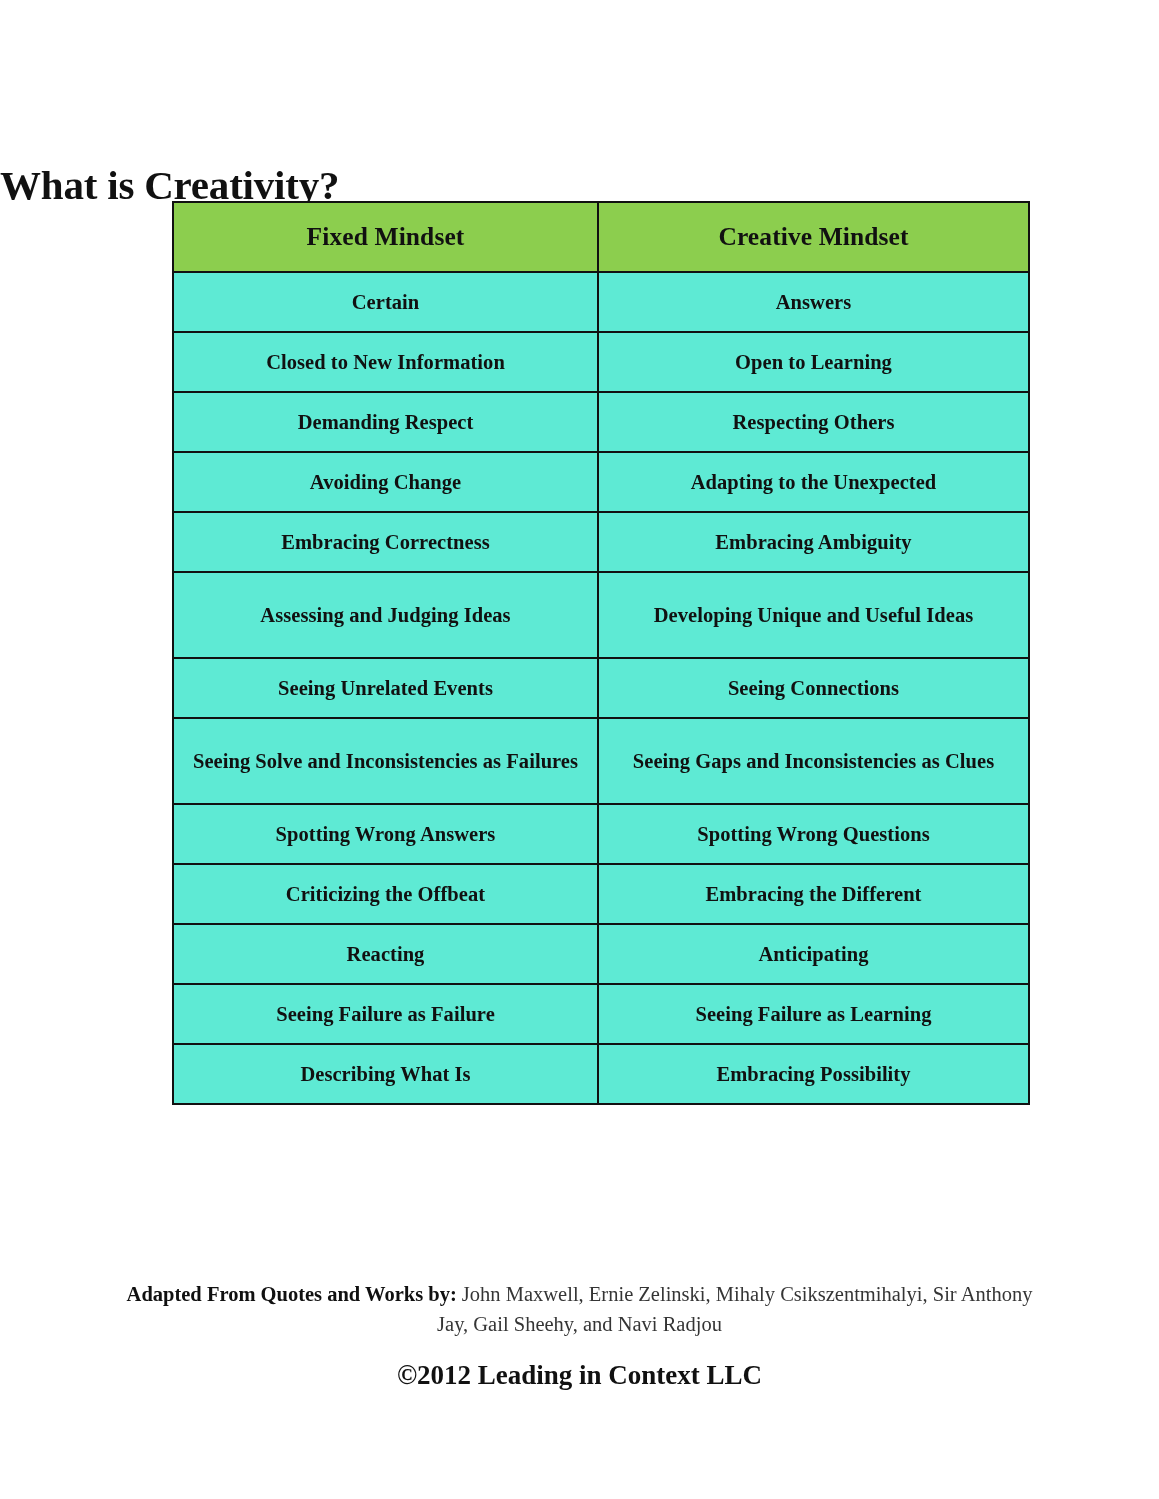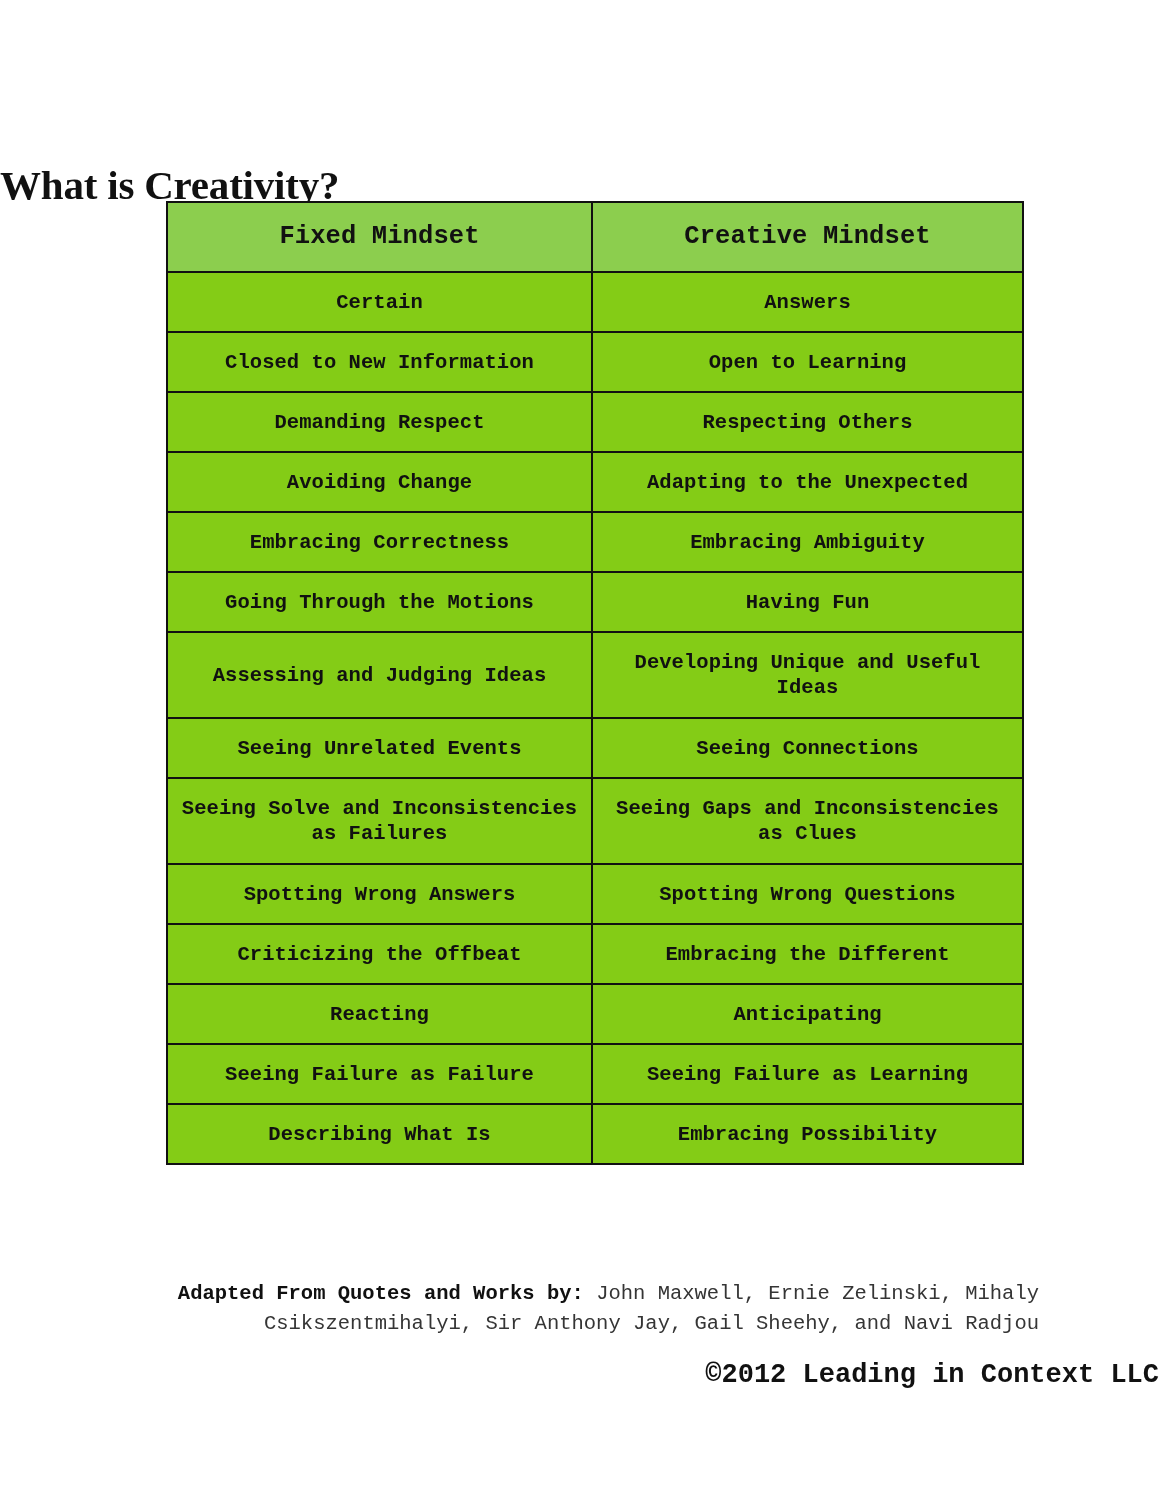--- a/index.html
+++ b/index.html
@@ -33,26 +33,25 @@
     font-size: 41px;
     font-weight: bold;
     letter-spacing: -0.2px;
     line-height: 1.1;
     color: #111111;
   }
 
   
   .mindset-table {
     position: absolute;
-    left: 166px;
+    left: 172px;
     top: 201px;
     width: 856px;
     border-collapse: collapse;
     table-layout: fixed;
-    font-family: Liberation Mono, monospace;
   }
   .mindset-table col.col-left  { width: 425px; }
   .mindset-table col.col-right { width: 431px; }
 
   .mindset-table th,
   .mindset-table td {
     border: 2px solid #111111;
     text-align: center;
     vertical-align: middle;
     padding: 6px 10px;
@@ -66,35 +65,34 @@
     height: 56px;
     letter-spacing: 0.1px;
     color: #111111;
   }
 
   .mindset-table tbody td {
     font-size: 20.5px;
     font-weight: bold;
     height: 46px;
     letter-spacing: 0.05px;
-    background: #84cc16;
+    background: #5eead4;
     color: #111111;
   }
 
   
   .mindset-table tbody tr.tall td { height: 72px; }
 
   
   .footer {
     position: absolute;
     left: 0;
     right: 0;
     top: 1258px;
-    text-align: right;
-    font-family: Liberation Mono, monospace;
+    text-align: center;
   }
   .attribution {
     font-size: 20.5px;
     line-height: 1.48;
     color: #1b1b1b;
     padding: 0 120px;
   }
   .attribution .lead {
     font-weight: bold;
     color: #101010;
@@ -142,24 +140,20 @@
           <td>Respecting Others</td>
         </tr>
         <tr>
           <td>Avoiding Change</td>
           <td>Adapting to the Unexpected</td>
         </tr>
         <tr>
           <td>Embracing Correctness</td>
           <td>Embracing Ambiguity</td>
         </tr>
-        <tr>
-          <td>Going Through the Motions</td>
-          <td>Having Fun</td>
-        </tr>
         <tr class="tall">
           <td>Assessing and Judging Ideas</td>
           <td>Developing Unique and Useful Ideas</td>
         </tr>
         <tr>
           <td>Seeing Unrelated Events</td>
           <td>Seeing Connections</td>
         </tr>
         <tr class="tall">
           <td>Seeing Solve and Inconsistencies as Failures</td>

